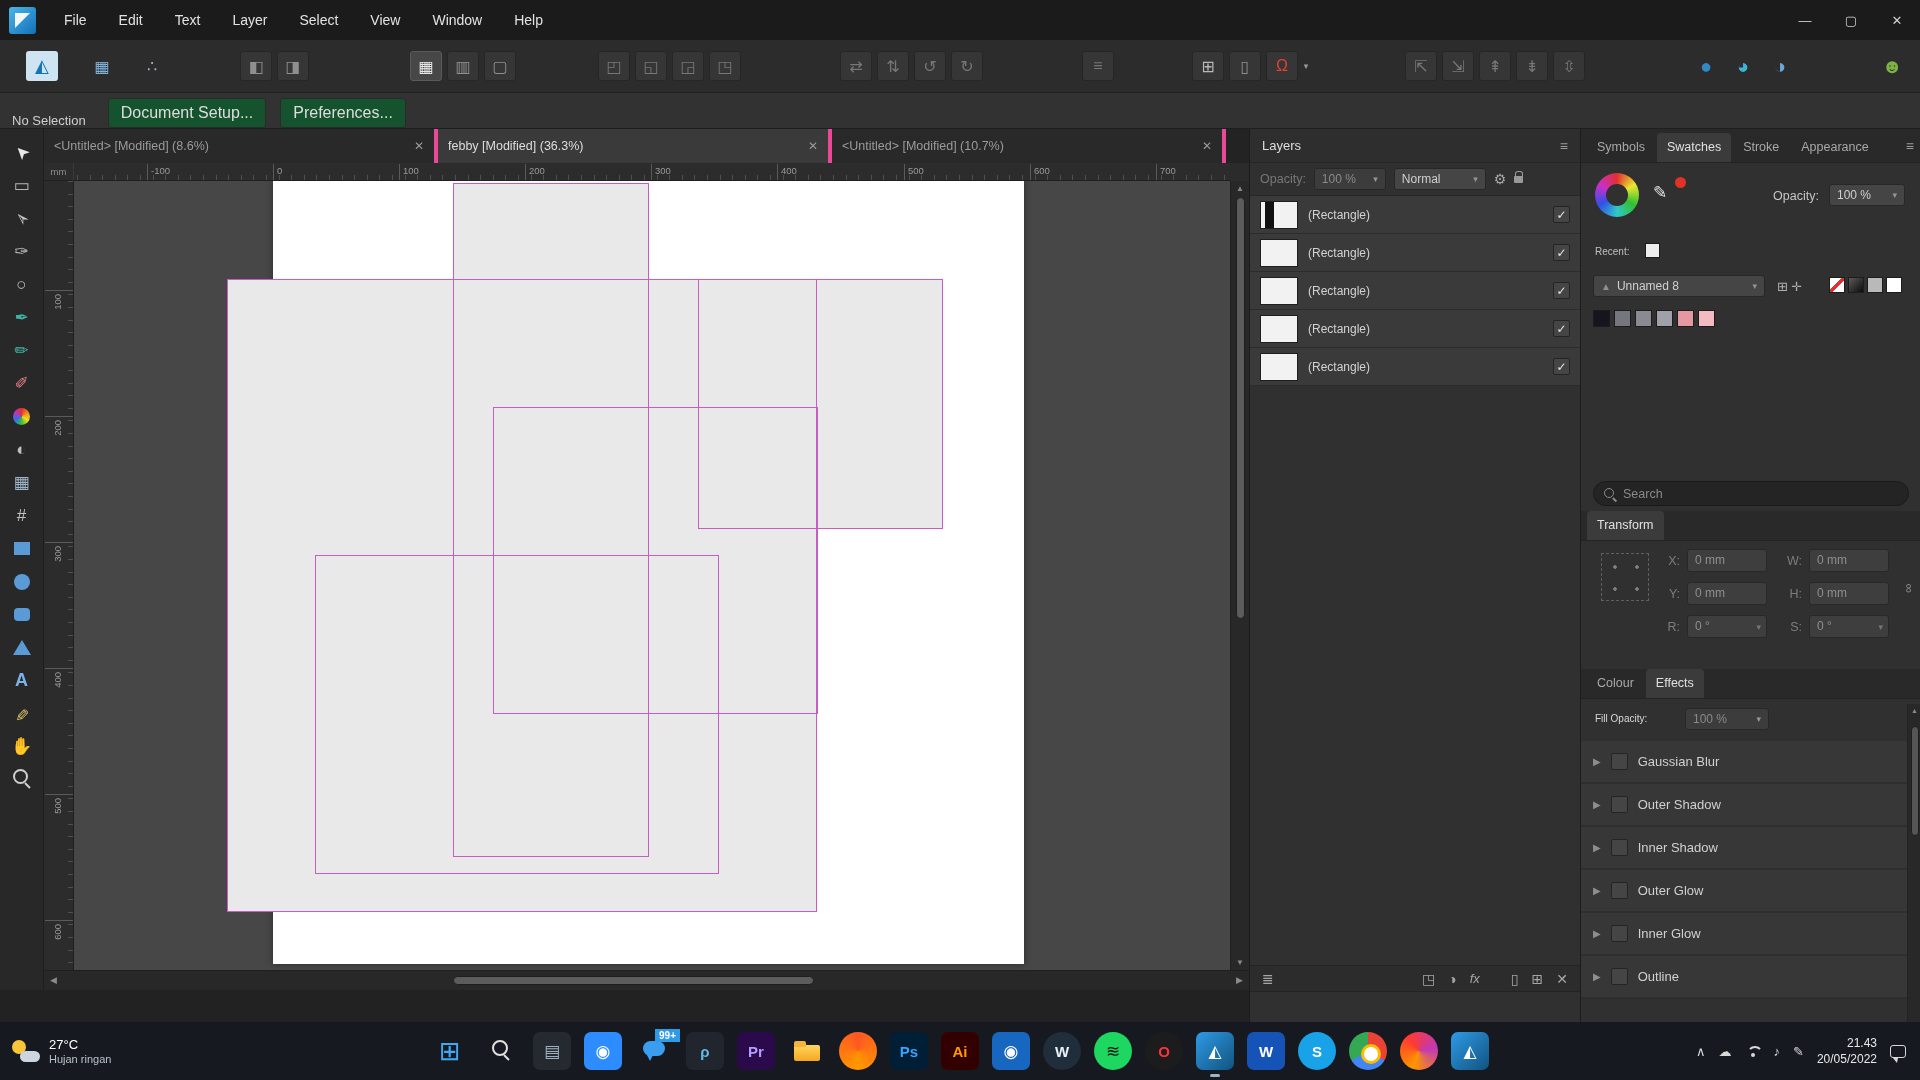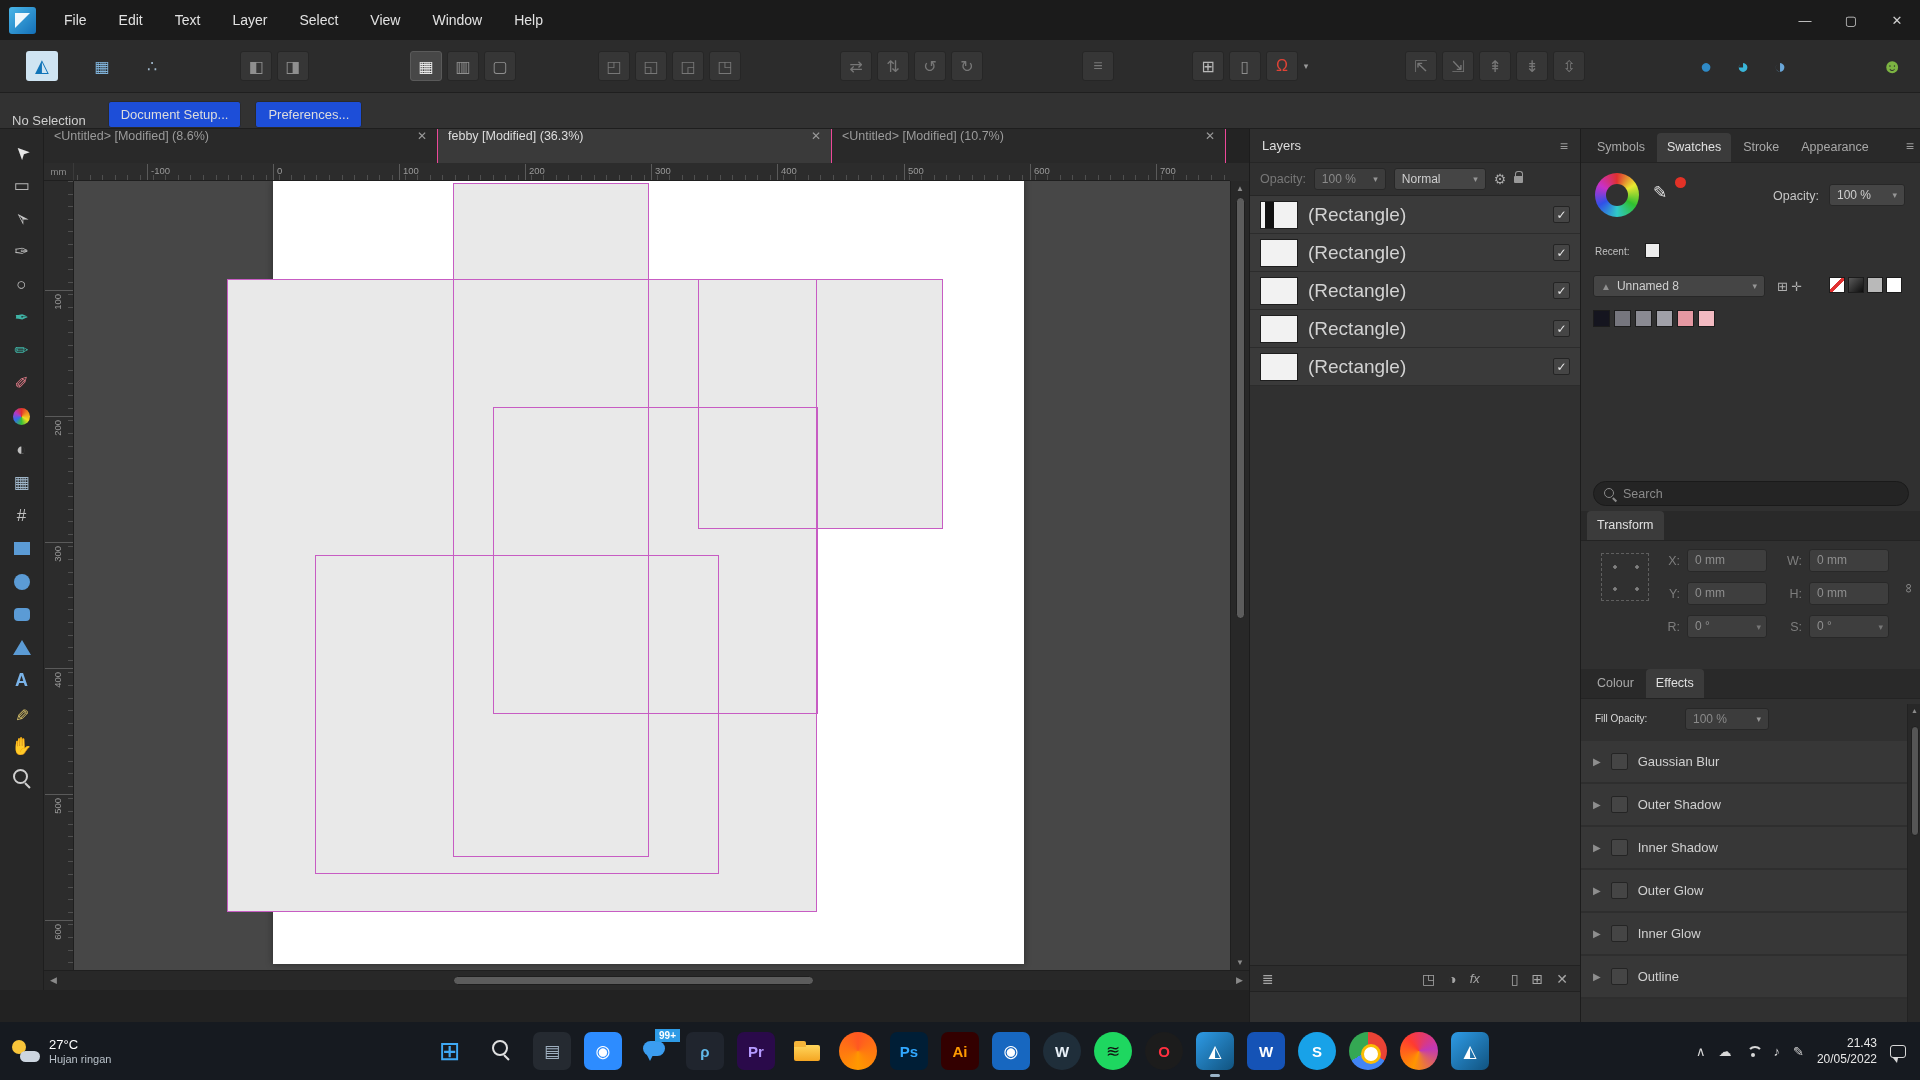--- a/index.html
+++ b/index.html
@@ -29,27 +29,27 @@
   .titem.active{background:#474747;border-color:#5a5a5a;color:#eee}
   .titem.apptile{background:#cfe4f2;color:#1074b8;font-size:18px}
   .titem.small{width:16px;font-size:9px}
   .titem.big{font-size:20px}
   .rot180{transform:rotate(180deg)}
 
   
   #ctxbar{position:absolute;left:0;top:93px;width:1920px;height:36px;background:#323232;
     border-bottom:1px solid #1e1e1e;display:flex;align-items:flex-end;font-size:13px;color:#cfcfcf;z-index:28}
   .ctx-status{margin:0 22px 0 12px}
-  .ctxbtn{background:#1d4ed8;border:1px solid #2a2a2a;border-radius:3px;padding:5px 12px;
-    font-size:13px;color:#ddd;margin-right:14px}
+  .ctxbtn{background:#14532d;border:1px solid #2a2a2a;border-radius:3px;padding:5px 12px;
+    font-size:16px;color:#ddd;margin-right:14px}
 
   
   #tabsrow{position:absolute;left:44px;top:129px;width:1205px;height:34px;background:#232323;display:flex}
-  .doctab{width:394px;height:34px;background:#292929;border-right:1px solid #ec4899;display:flex;
-    align-items:flex-start;padding:0 10px;font-size:12.5px;color:#9b9b9b;gap:4px}
+  .doctab{width:394px;height:34px;background:#292929;border-right:4px solid #ec4899;display:flex;
+    align-items:center;padding:0 10px;font-size:12.5px;color:#9b9b9b;gap:4px}
   .doctab.active{background:#3a3a3a;color:#dedede}
   .doctab .lbl{flex:1;white-space:nowrap;overflow:hidden}
   .doctab .x{color:#9a9a9a;font-size:12px}
 
   
   #toolpalette{position:absolute;left:0;top:129px;width:44px;height:861px;background:#282828;
     border-right:1px solid #1e1e1e;display:flex;flex-direction:column;align-items:center;padding-top:7px}
   .tool{width:34px;height:33px;display:flex;align-items:center;justify-content:center;
     font-size:17px;position:relative;flex:0 0 auto}
   .tool.bold{font-weight:bold;font-size:18px}
@@ -114,21 +114,21 @@
 
   
   #layers{position:absolute;left:1249px;top:129px;width:331px;height:893px;background:#303030;border-left:1px solid #1c1c1c}
   #layers .phead{height:34px;display:flex;align-items:center;padding:0 12px;font-size:13px;
     color:#ddd;border-bottom:1px solid #262626;background:#2e2e2e}
   #layers .blendrow{height:33px;display:flex;align-items:center;gap:8px;padding:0 10px;border-bottom:1px solid #262626}
   .layer-row{height:38px;display:flex;align-items:center;gap:10px;padding:0 10px;
     background:#3a3a3a;border-bottom:1px solid #2c2c2c}
   .thumb{width:38px;height:28px;background:#f2f2f2;border:1px solid #1e1e1e;position:relative;flex:0 0 auto}
   .thumb.bar::before{content:'';position:absolute;left:4px;top:0;width:9px;height:100%;background:#111}
-  .layer-label{font-size:19px;color:#d2d2d2;flex:1}
+  .layer-label{font-size:12px;color:#d2d2d2;flex:1}
   #layers .lfoot{position:absolute;top:836px;left:0;width:100%;height:27px;background:#2c2c2c;
     border-top:1px solid #222;border-bottom:1px solid #222;display:flex;align-items:center;
     gap:13px;padding:0 12px;color:#a6a6a6;font-size:14px}
   .lfi.sp{margin-left:auto}
   .lfi.gap{margin-left:18px}
   .lfi.fxi{font-style:italic;font-size:13px}
 
   
   #rightpanel{position:absolute;left:1580px;top:129px;width:340px;height:893px;background:#303030;
     border-left:1px solid #1c1c1c;overflow:hidden}

